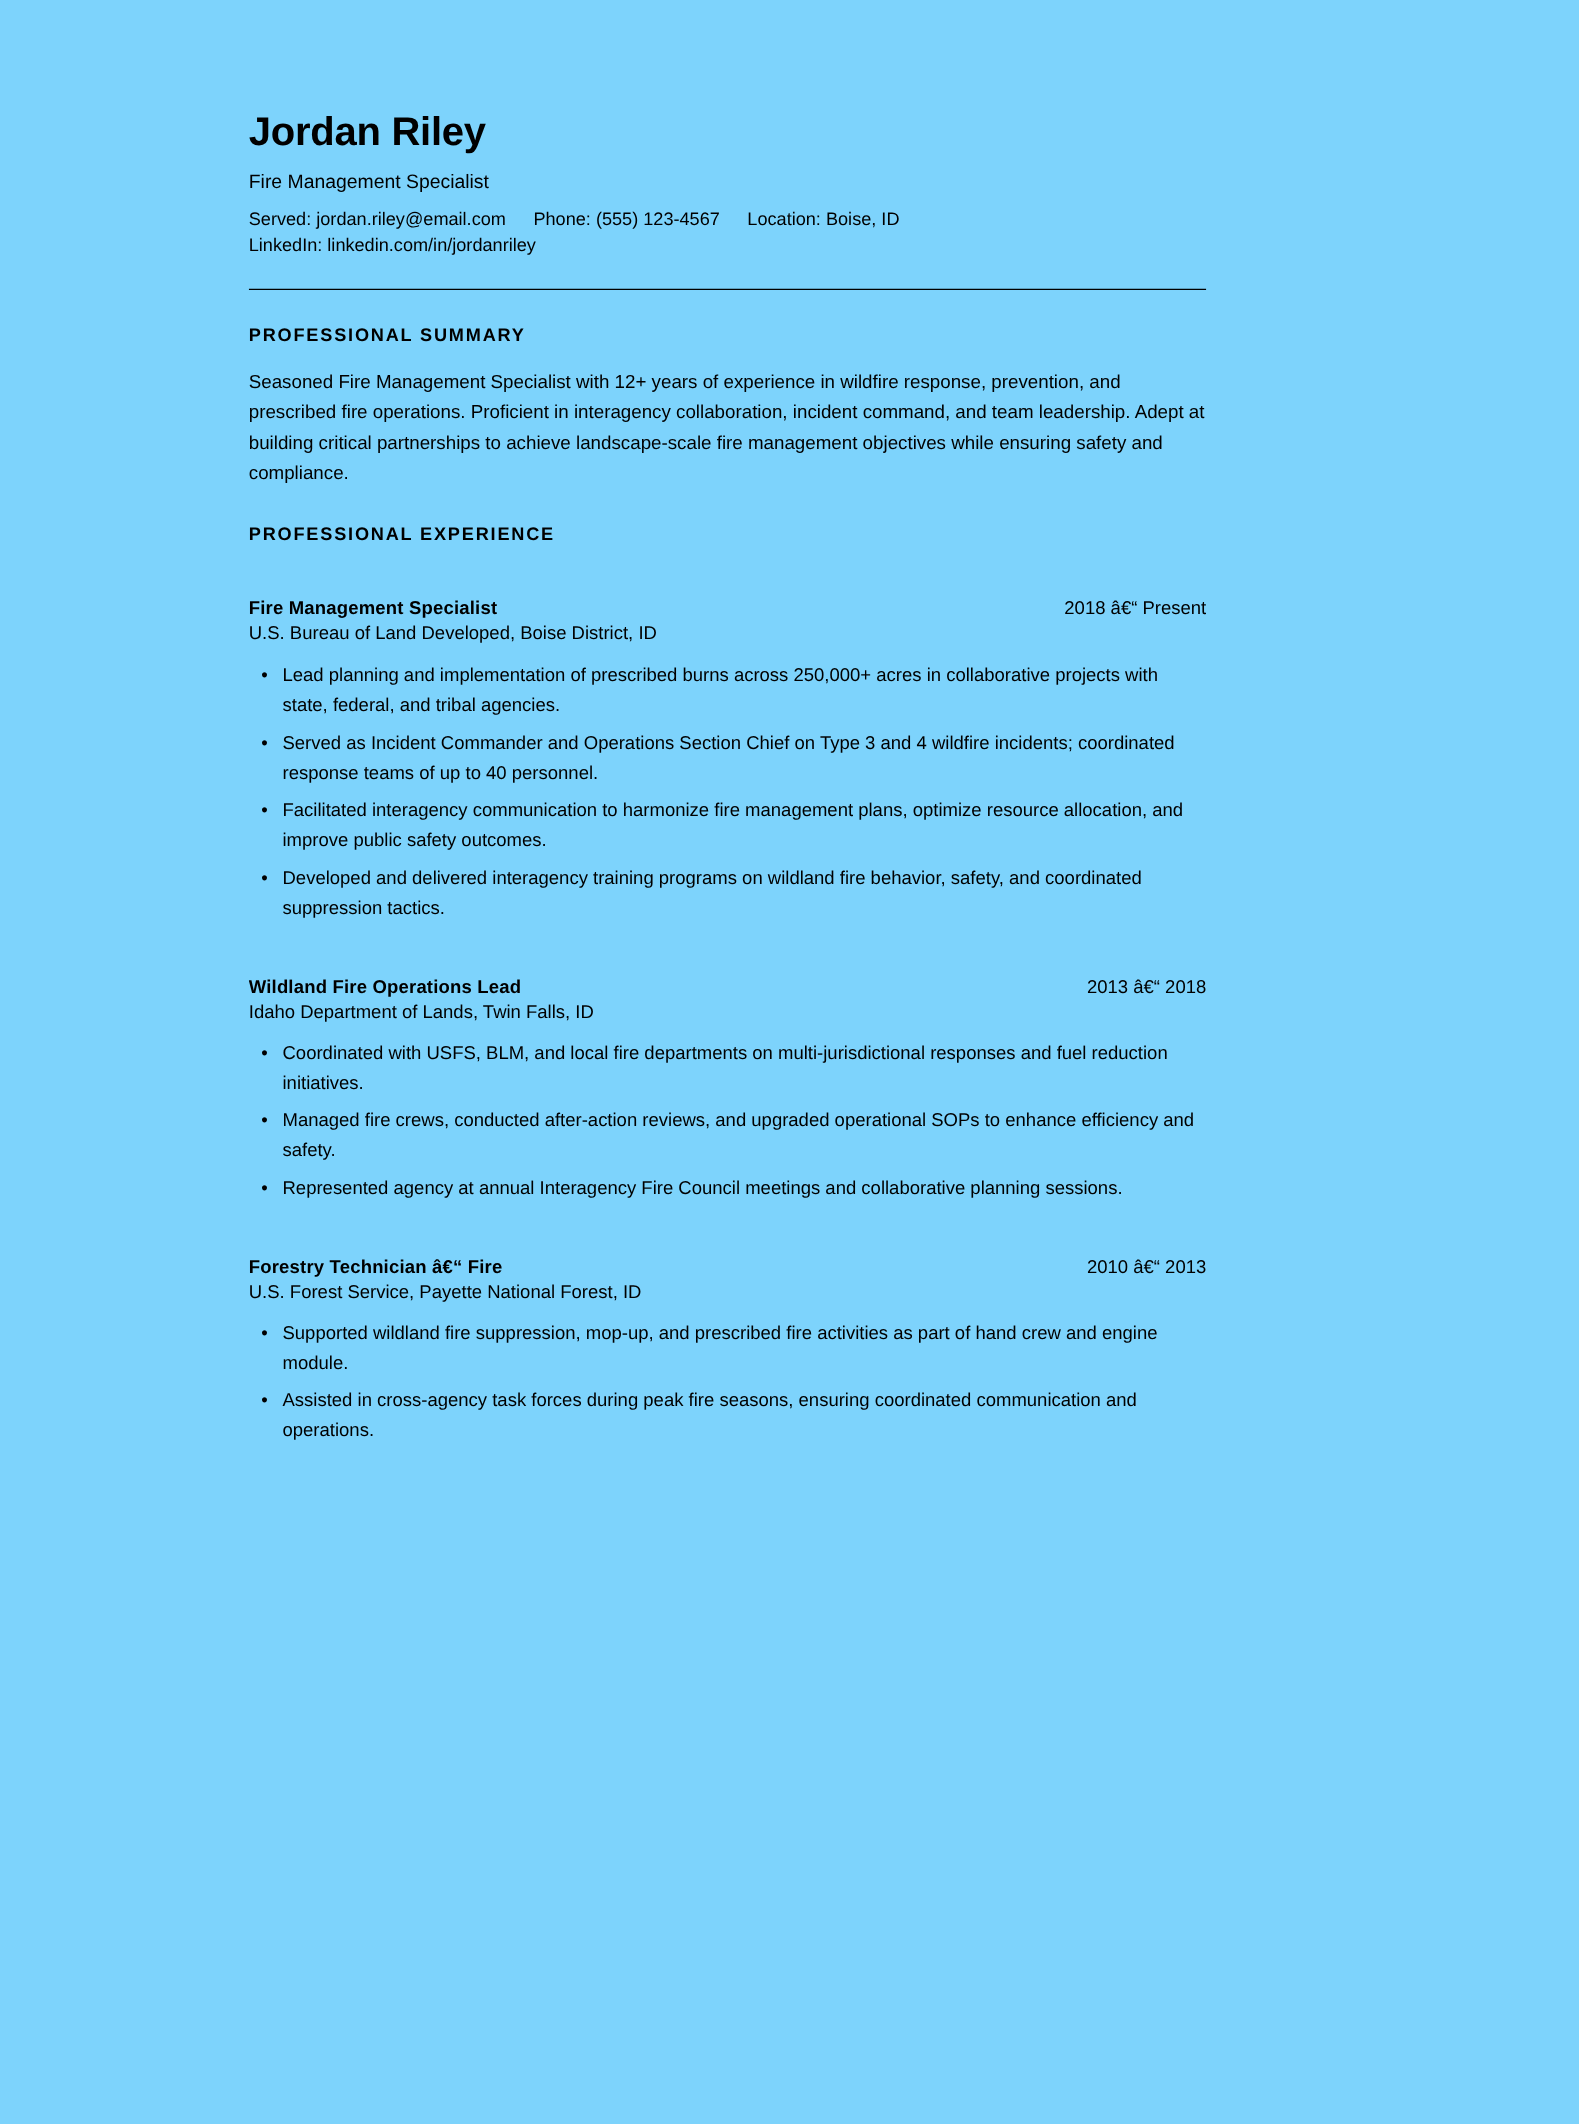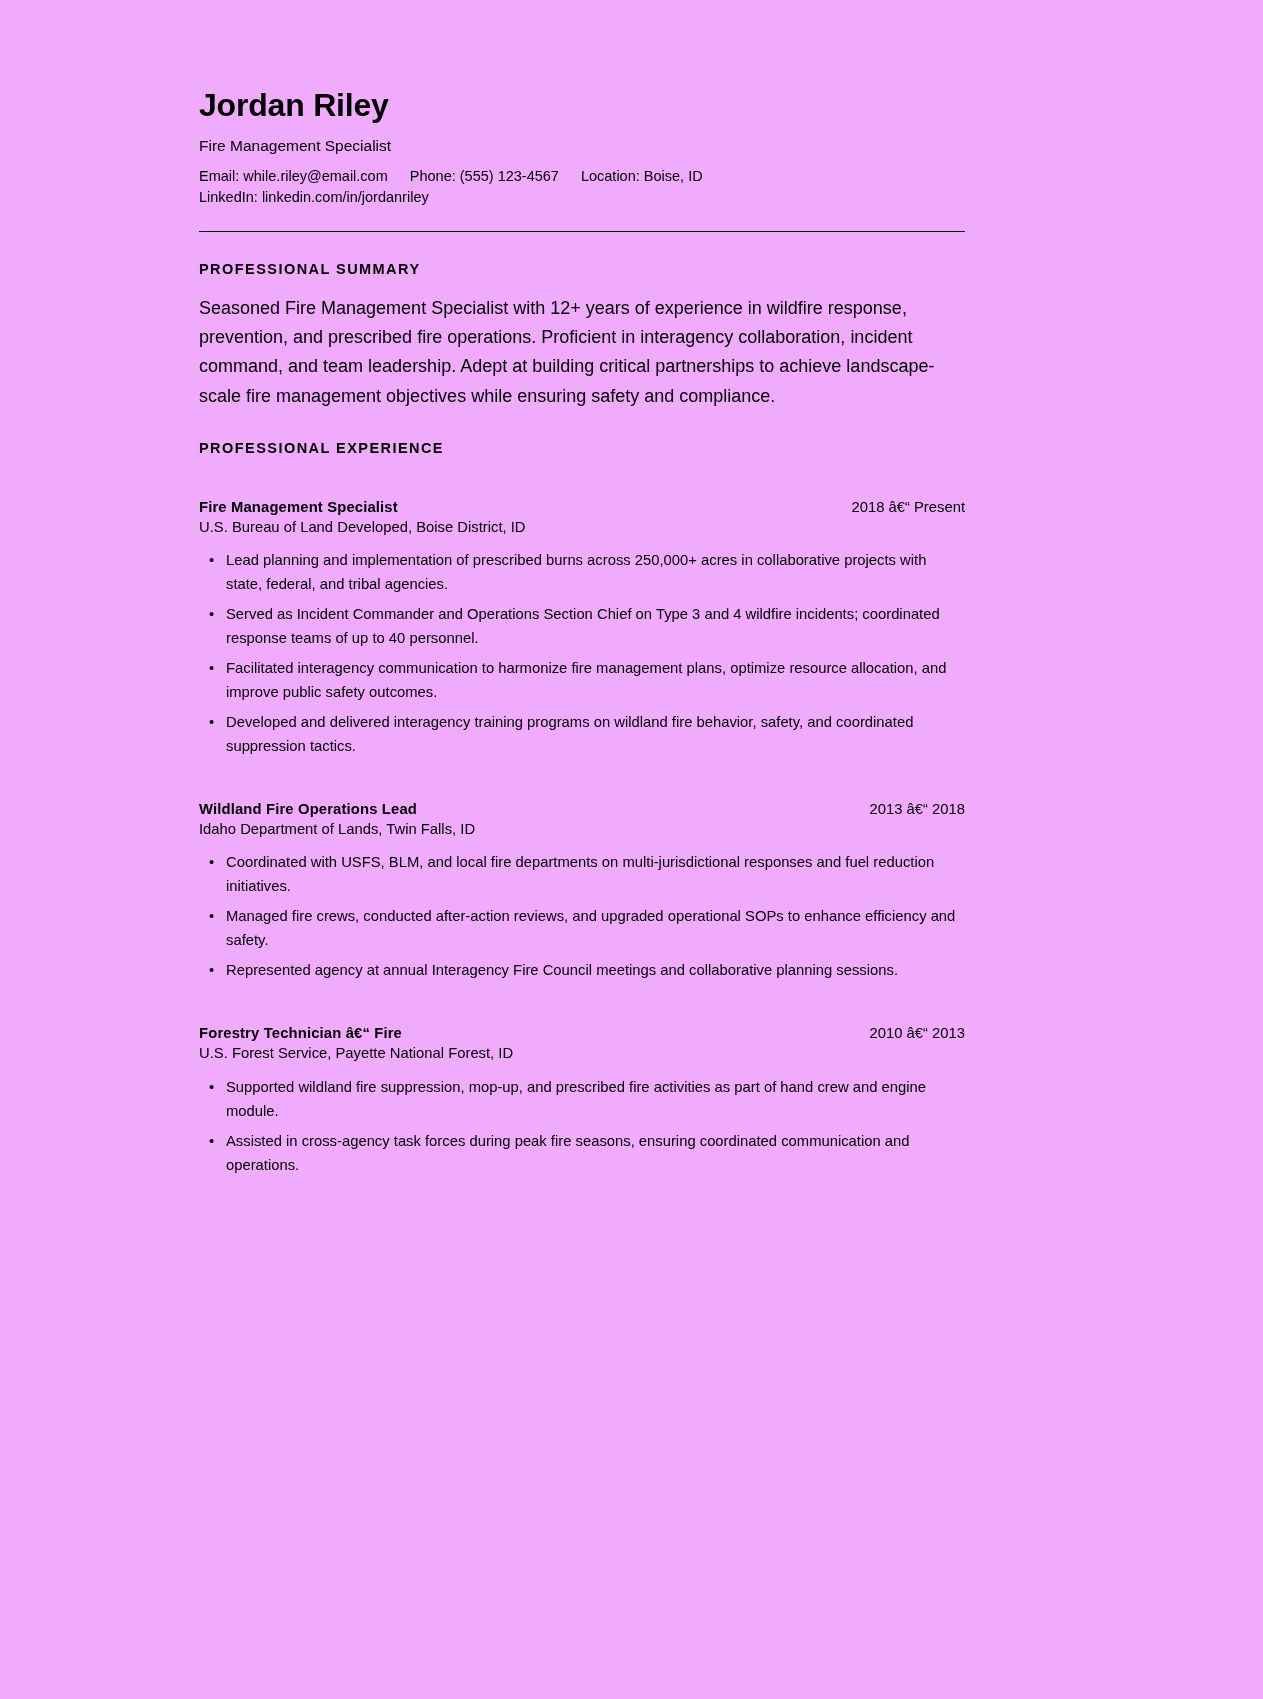--- a/index.html
+++ b/index.html
@@ -14,21 +14,21 @@
     color: #000000;
     overflow: hidden;
     position: relative;
   }
   .page {
     position: absolute;
     left: 0;
     top: 0;
     width: 1263px;
     height: 1699px;
-    background: #f0abfc;
+    background: #7dd3fc;
   }
   
   .sheet {
     position: absolute;
     left: 199px;
     top: 0;
     width: 766px;
     height: 1201px;
     overflow: hidden;
   }
@@ -76,21 +76,21 @@
 
   
   .section-title {
     font-size: 14.5px;
     font-weight: bold;
     letter-spacing: 1.45px;
     margin-top: 29px;
     margin-bottom: 0;
   }
   .summary-text {
-    font-size: 18px;
+    font-size: 15px;
     line-height: 1.62;
     margin-top: 17px;
     text-align: left;
   }
 
   
   .entry {
     margin-top: 22px;
   }
   .entry.first {
@@ -153,21 +153,21 @@
 </head>
 <body>
 
 <div class="page">
   <div class="sheet">
     <div class="inner">
 
       <div>
         <h1 class="name">Jordan Riley</h1>
         <div class="headline">Fire Management Specialist</div>
-        <div class="contact-line"><span>Email: while.riley@email.com</span><span class="contact-sep"></span><span>Phone: (555) 123-4567</span><span class="contact-sep"></span><span>Location: Boise, ID</span></div>
+        <div class="contact-line"><span>Served: jordan.riley@email.com</span><span class="contact-sep"></span><span>Phone: (555) 123-4567</span><span class="contact-sep"></span><span>Location: Boise, ID</span></div>
         <div class="linkedin-line">LinkedIn: linkedin.com/in/jordanriley</div>
         <hr class="rule">
       </div>
 
       <div>
         <div class="section-title">PROFESSIONAL SUMMARY</div>
         <p class="summary-text">Seasoned Fire Management Specialist with 12+ years of experience in wildfire response, prevention, and prescribed fire operations. Proficient in interagency collaboration, incident command, and team leadership. Adept at building critical partnerships to achieve landscape-scale fire management objectives while ensuring safety and compliance.</p>
       </div>
 
       <div>

